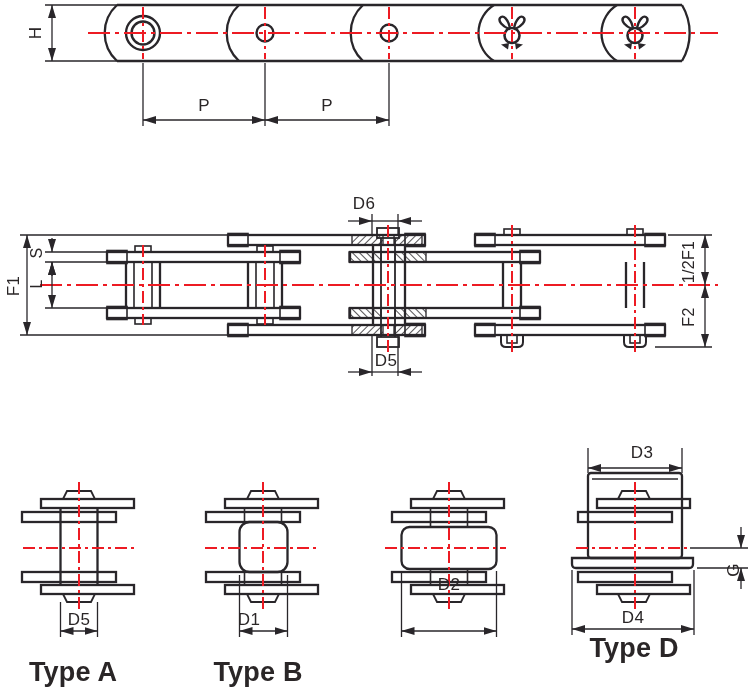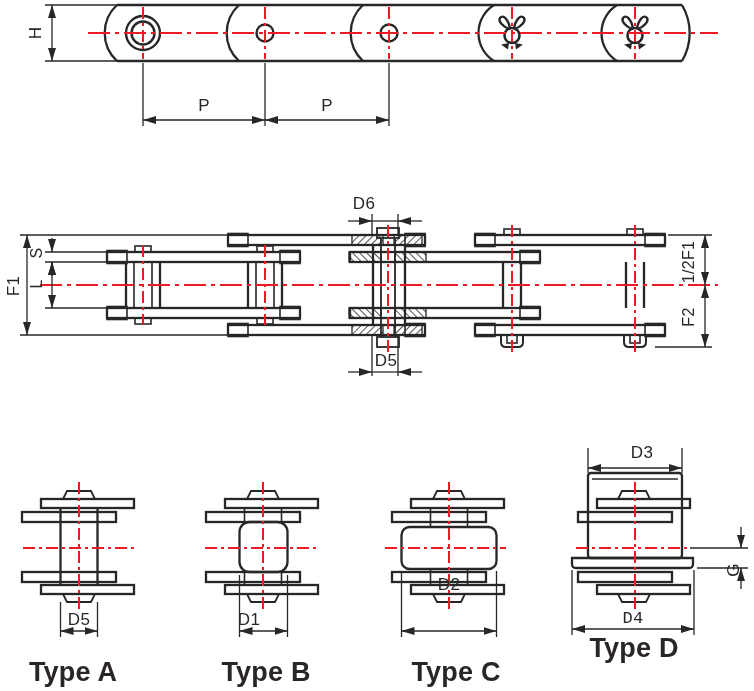--- a/index.html
+++ b/index.html
@@ -277,21 +277,20 @@
 <div class="lbl v small" style="left:37px;top:284px;">L</div>
 <div class="lbl" style="left:364px;top:204px;">D6</div>
 <div class="lbl" style="left:386px;top:361px;">D5</div>
 <div class="lbl v small" style="left:689px;top:262px;">1/2F1</div>
 <div class="lbl v small" style="left:689px;top:317px;">F2</div>
 
 <div class="lbl" style="left:79px;top:620px;">D5</div>
 <div class="lbl" style="left:249px;top:620px;">D1</div>
 <div class="lbl" style="left:449px;top:585px;">D2</div>
 <div class="lbl" style="left:642px;top:453px;">D3</div>
-<div class="lbl" style="left:633px;top:618px;font-family:Liberation Mono, monospace;">D4</div>
+<div class="lbl" style="left:633px;top:618px;">D4</div>
 <div class="lbl v" style="left:734px;top:570px;">G</div>
 
 <div class="lbl type-name" style="left:73px;top:672px;">Type A</div>
-<div class="lbl type-name" style="left:266px;top:672px;">Type B</div>
-<div class="lbl type-name" style="left:456px;top:672px;">Type C</div>
+<div class="lbl type-name" style="left:258px;top:672px;">Type B</div>
 <div class="lbl type-name" style="left:634px;top:648px;">Type D</div>
 
 </div>
 
 </body></html>

